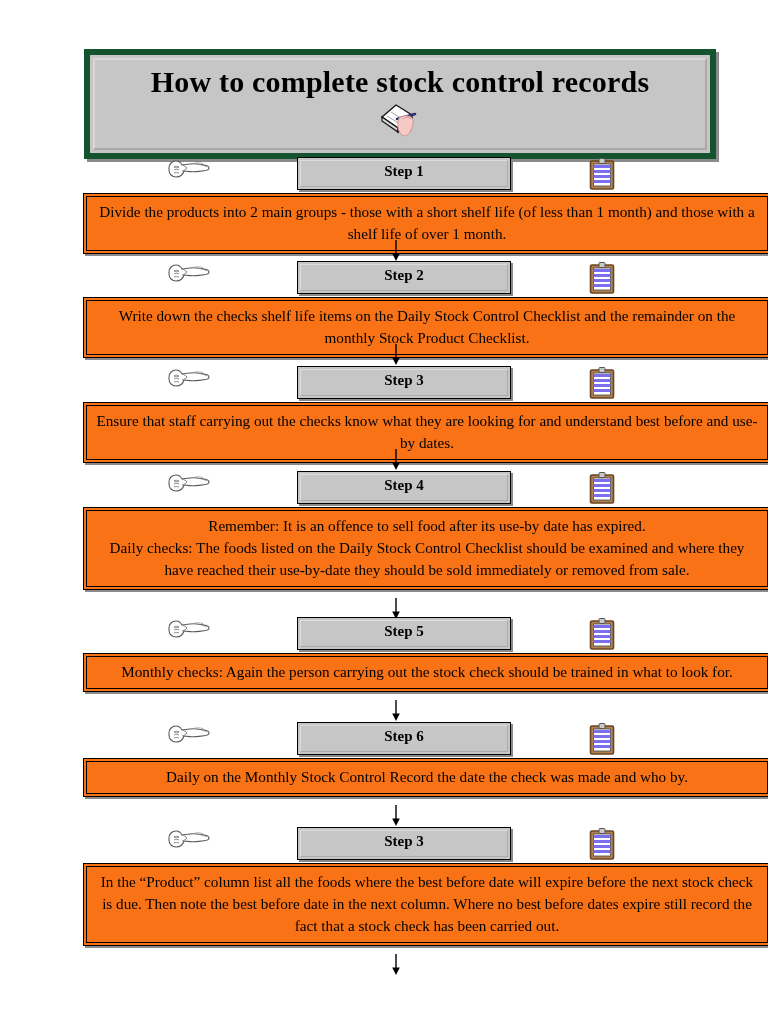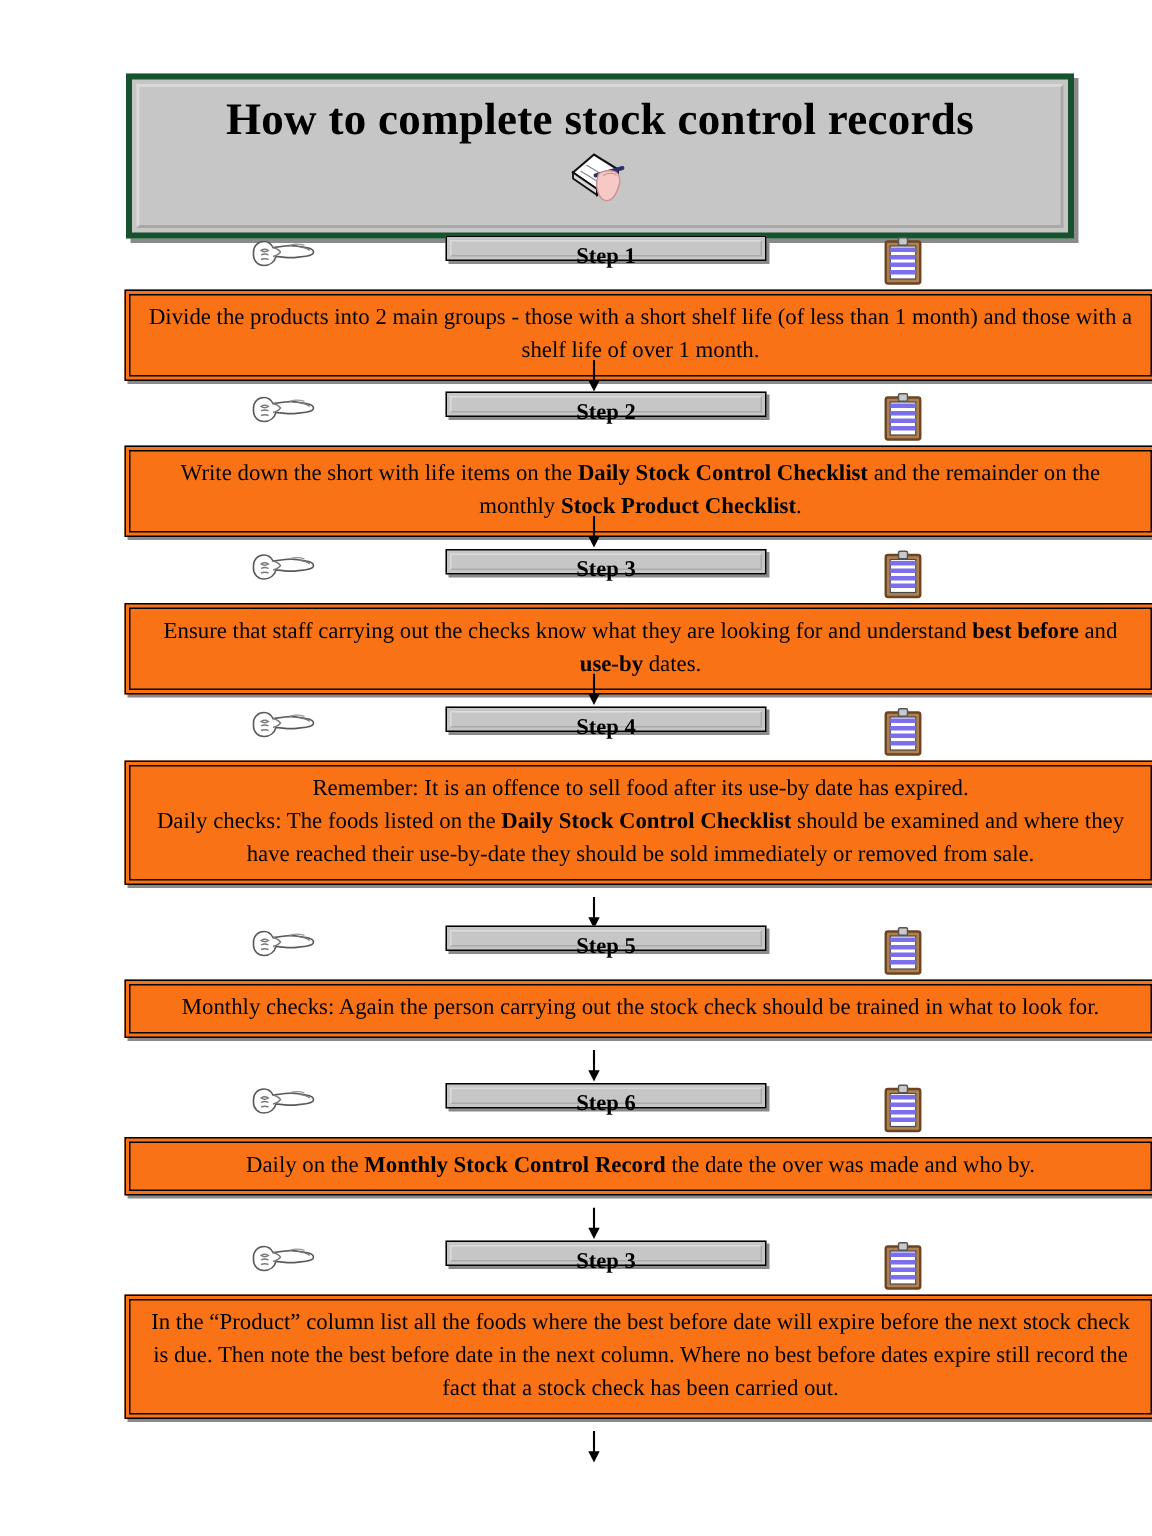--- a/index.html
+++ b/index.html
@@ -25,21 +25,21 @@
   }
 
   
   .title-banner {
     position: absolute;
     left: 84px;
     top: 49px;
     width: 632px;
     height: 110px;
     background: #c6c6c6;
-    border: 4px solid #14532d;
+    border: 6px solid #14532d;
     box-sizing: border-box;
     box-shadow: 3px 3px 0 0 #8a8a8a;
   }
   .title-banner::before {
     content: "";
     position: absolute;
     left: 3px; top: 3px; right: 3px; bottom: 3px;
     border-left: 2px solid #d9d9d9;
     border-top: 2px solid #d9d9d9;
     border-right: 2px solid #a8a8a8;
@@ -80,21 +80,21 @@
     top: 0px;
     width: 50px;
     height: 26px;
   }
 
   .step-header {
     position: absolute;
     left: 297px;
     top: 0px;
     width: 214px;
-    height: 17px;
+    height: 33px;
     background: #c6c6c6;
     border: 1px solid #000000;
     box-sizing: border-box;
     box-shadow: 2px 2px 0 0 #8a8a8a;
   }
   .step-header::before {
     content: "";
     position: absolute;
     left: 2px; top: 2px; right: 2px; bottom: 2px;
     border-left: 1px solid #dcdcdc;
@@ -130,21 +130,21 @@
     box-shadow: 2px 2px 0 0 #8a8a8a;
   }
   .step-body-inner {
     border: 1px solid #000000;
     box-sizing: border-box;
     padding: 4px 8px 5px 8px;
     text-align: center;
     font-size: 15.2px;
     line-height: 22px;
   }
-  .step-body-inner b { font-weight: bold; }
+  .step-body-inner b { font-weight: normal; }
 
   .arrow {
     position: absolute;
     left: 389px;
     width: 14px;
     height: 22px;
   }
 </style>
 </head>
 <body>
@@ -247,21 +247,21 @@
         <rect x="4.5" y="8" width="17" height="3" fill="#7b6ff0"></rect>
         <rect x="4.5" y="13" width="17" height="3" fill="#7b6ff0"></rect>
         <rect x="4.5" y="18" width="17" height="3" fill="#7b6ff0"></rect>
         <rect x="4.5" y="23" width="17" height="3" fill="#7b6ff0"></rect>
         <rect x="10" y="1.5" width="6" height="5" rx="1" fill="#c9c9c9" stroke="#555555" stroke-width="1"></rect>
       </svg>
     </div>
 
     <div class="step-body" style="top: 36px;">
       <div class="step-body-inner">
-            <div><span>Write down the short with life items on the </span><b>Daily Stock Control Checklist</b><span> and the remainder on the monthly </span><b>Stock Product Checklist</b><span>.</span></div>
+            <div><span>Write down the checks shelf life items on the </span><b>Daily Stock Control Checklist</b><span> and the remainder on the monthly </span><b>Stock Product Checklist</b><span>.</span></div>
           </div>
     </div>
 
     <div class="arrow" style="top: 83px;">
       <svg width="14" height="22" viewBox="0 0 14 22" xmlns="http://www.w3.org/2000/svg">
         <line x1="7" y1="0" x2="7" y2="16" stroke="#000000" stroke-width="1.4"></line>
         <polygon points="7,21 3.2,13.5 10.8,13.5" fill="#000000"></polygon>
       </svg>
     </div>
 
@@ -440,21 +440,21 @@
         <rect x="4.5" y="8" width="17" height="3" fill="#7b6ff0"></rect>
         <rect x="4.5" y="13" width="17" height="3" fill="#7b6ff0"></rect>
         <rect x="4.5" y="18" width="17" height="3" fill="#7b6ff0"></rect>
         <rect x="4.5" y="23" width="17" height="3" fill="#7b6ff0"></rect>
         <rect x="10" y="1.5" width="6" height="5" rx="1" fill="#c9c9c9" stroke="#555555" stroke-width="1"></rect>
       </svg>
     </div>
 
     <div class="step-body" style="top: 36px;">
       <div class="step-body-inner">
-            <div><span>Daily on the </span><b>Monthly Stock Control Record</b><span> the date the over was made and who by.</span></div>
+            <div><span>Daily on the </span><b>Monthly Stock Control Record</b><span> the date the check was made and who by.</span></div>
           </div>
     </div>
 
     <div class="arrow" style="top: 83px;">
       <svg width="14" height="22" viewBox="0 0 14 22" xmlns="http://www.w3.org/2000/svg">
         <line x1="7" y1="0" x2="7" y2="16" stroke="#000000" stroke-width="1.4"></line>
         <polygon points="7,21 3.2,13.5 10.8,13.5" fill="#000000"></polygon>
       </svg>
     </div>
 

